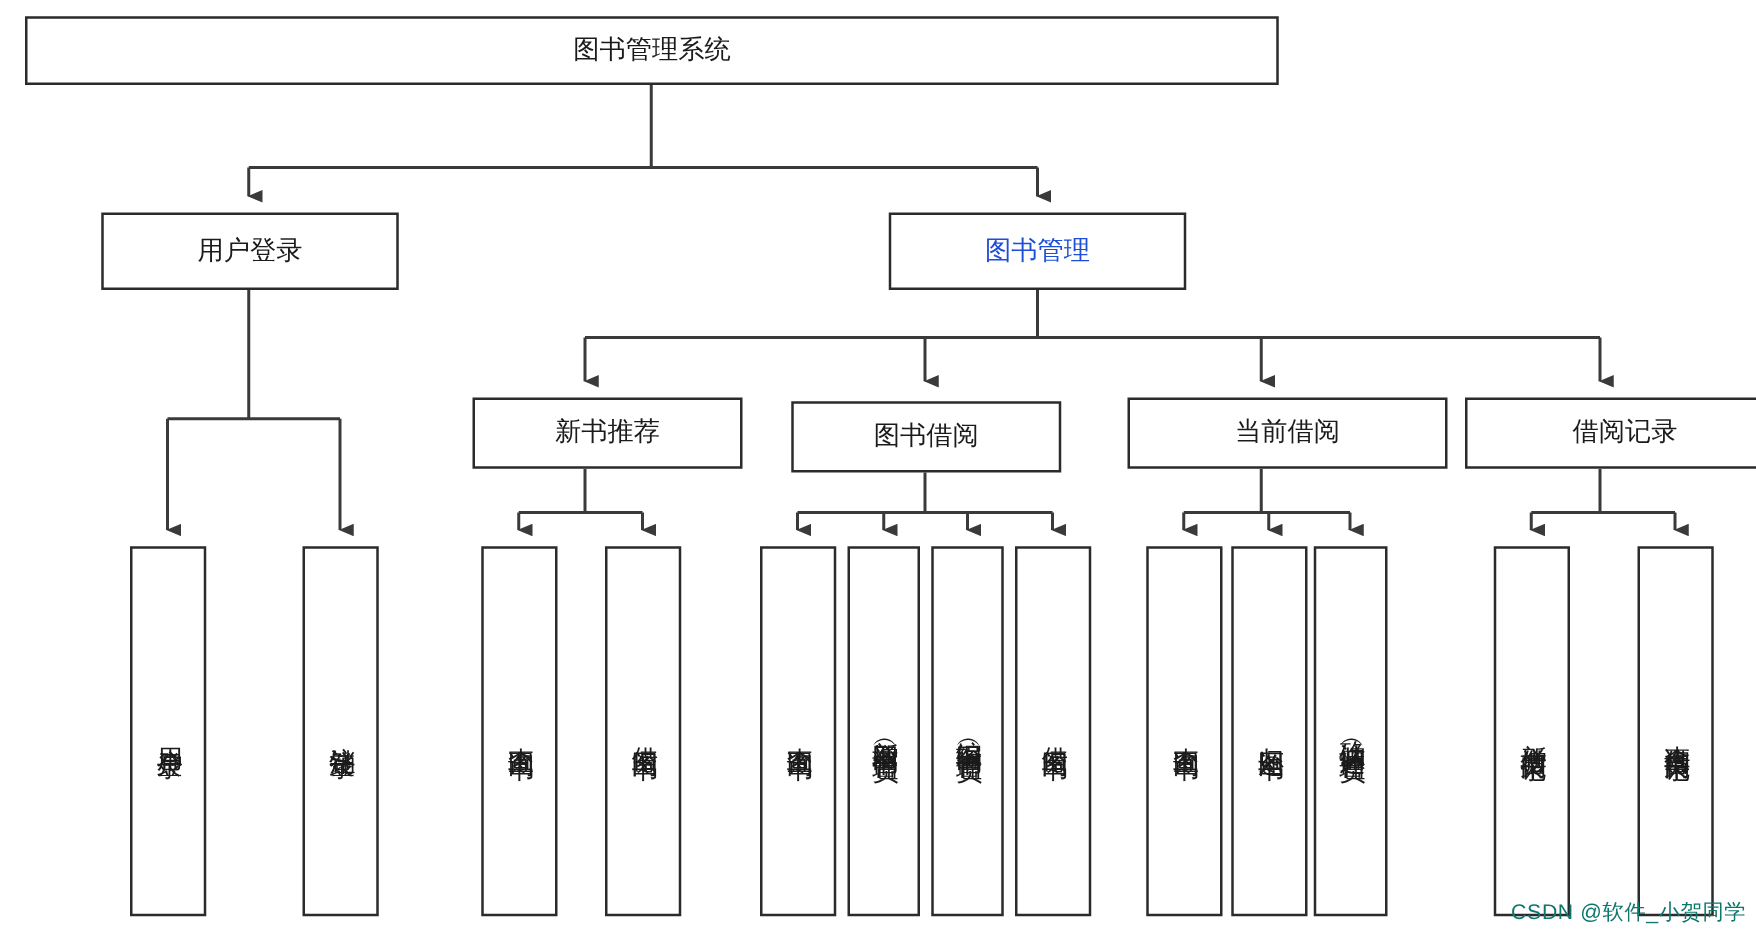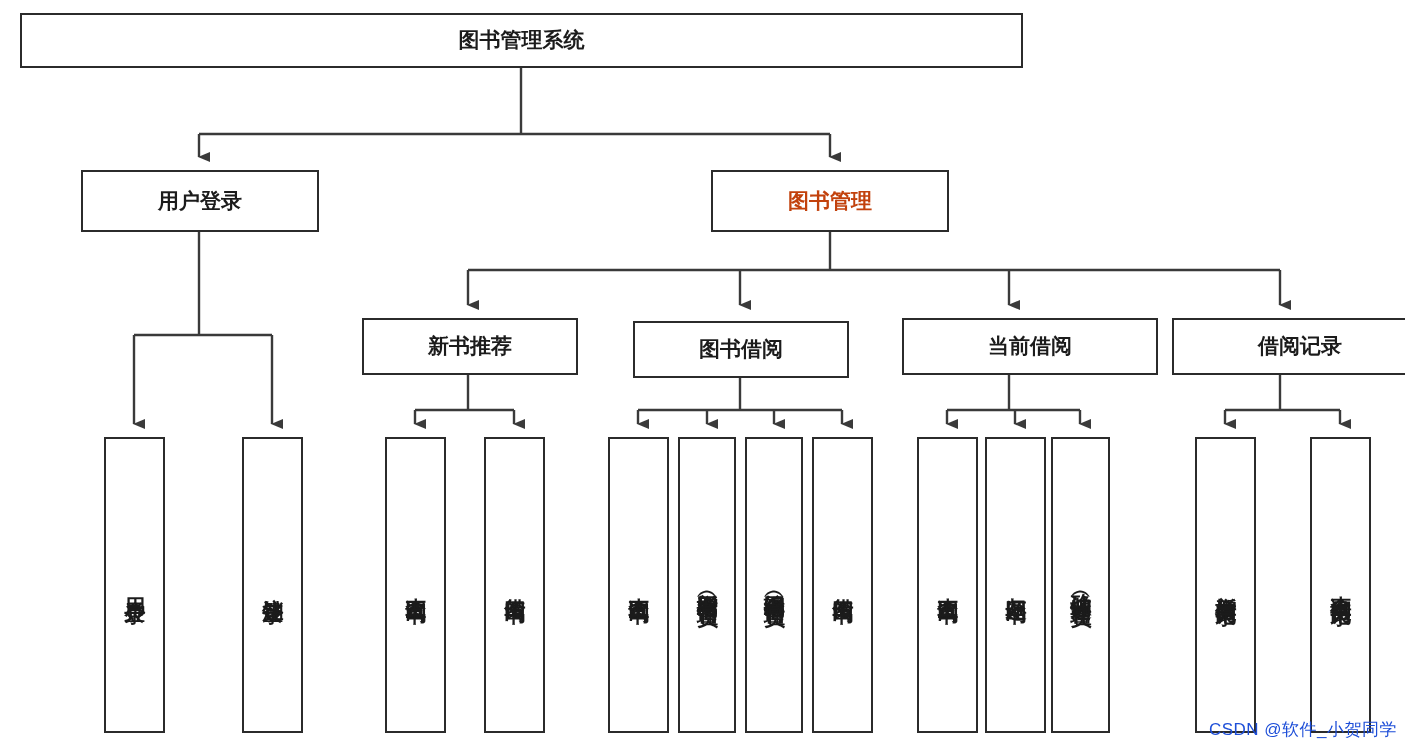--- a/index.html
+++ b/index.html
@@ -42,21 +42,20 @@
     font-size: 21px;
   }
   .node.v {
     font-size: 21px;
     writing-mode: vertical-rl;
     text-orientation: upright;
     letter-spacing: 2px;
   }
   .node .label {
     display: block;
-    font-weight: bold;
   }
   .node.v .label {
     writing-mode: vertical-rl;
     text-orientation: upright;
   }
   #watermark {
     position: absolute;
     right: 8px;
     bottom: 6px;
     font-size: 17px;
@@ -120,25 +119,25 @@
     </g>
   </svg>
 
   <div class="node h" style="left: 20px; top: 13px; width: 1003px; height: 55px; border-color: rgb(43, 43, 43); color: rgb(27, 27, 27); background: rgb(255, 255, 255);">
     <span class="label">图书管理系统</span>
   </div>
 
   <div class="node h" style="left: 81px; top: 170px; width: 238px; height: 62px; border-color: rgb(43, 43, 43); color: rgb(27, 27, 27); background: rgb(255, 255, 255);">
     <span class="label">用户登录</span>
   </div>
-  <div class="node h" style="left: 711px; top: 170px; width: 238px; height: 62px; border-color: rgb(43, 43, 43); color: #c2410c; background: rgb(255, 255, 255);">
+  <div class="node h" style="left: 711px; top: 170px; width: 238px; height: 62px; border-color: rgb(43, 43, 43); color: #1d4ed8; background: rgb(255, 255, 255);">
     <span class="label">图书管理</span>
   </div>
 
-  <div class="node h" style="left: 362px; top: 318px; width: 216px; height: 57px; border-color: rgb(43, 43, 43); color: rgb(27, 27, 27); background: rgb(255, 255, 255);">
+  <div class="node h" style="left: 378px; top: 318px; width: 216px; height: 57px; border-color: rgb(43, 43, 43); color: rgb(27, 27, 27); background: rgb(255, 255, 255);">
     <span class="label">新书推荐</span>
   </div>
   <div class="node h" style="left: 633px; top: 321px; width: 216px; height: 57px; border-color: rgb(43, 43, 43); color: rgb(27, 27, 27); background: rgb(255, 255, 255);">
     <span class="label">图书借阅</span>
   </div>
   <div class="node h" style="left: 902px; top: 318px; width: 256px; height: 57px; border-color: rgb(43, 43, 43); color: rgb(27, 27, 27); background: rgb(255, 255, 255);">
     <span class="label">当前借阅</span>
   </div>
   <div class="node h" style="left: 1172px; top: 318px; width: 256px; height: 57px; border-color: rgb(43, 43, 43); color: rgb(27, 27, 27); background: rgb(255, 255, 255);">
     <span class="label">借阅记录</span>
@@ -177,14 +176,14 @@
   <div class="node v" style="left: 1051px; top: 437px; width: 59px; height: 296px; border-color: rgb(43, 43, 43); color: rgb(27, 27, 27); background: rgb(255, 255, 255);">
     <span class="label">确认归还（管理员）</span>
   </div>
   <div class="node v" style="left: 1195px; top: 437px; width: 61px; height: 296px; border-color: rgb(43, 43, 43); color: rgb(27, 27, 27); background: rgb(255, 255, 255);">
     <span class="label">新增借阅记录</span>
   </div>
   <div class="node v" style="left: 1310px; top: 437px; width: 61px; height: 296px; border-color: rgb(43, 43, 43); color: rgb(27, 27, 27); background: rgb(255, 255, 255);">
     <span class="label">查询借阅记录</span>
   </div>
 
-  <div id="watermark" style="color: #1d4ed8; margin-top: 43px;">CSDN @软件_小贺同学</div>
+  <div id="watermark" style="color: #0f766e; margin-top: 43px;">CSDN @软件_小贺同学</div>
 </div>
 
 </body></html>

